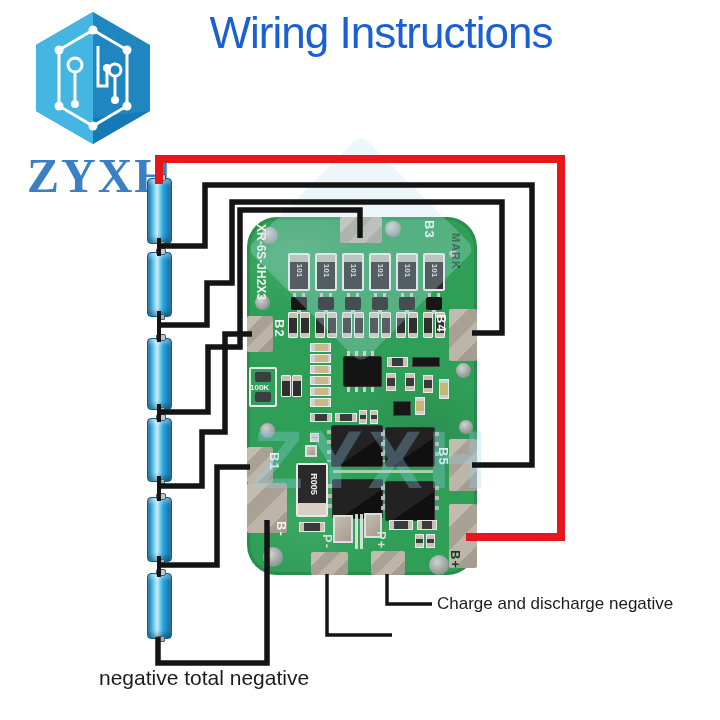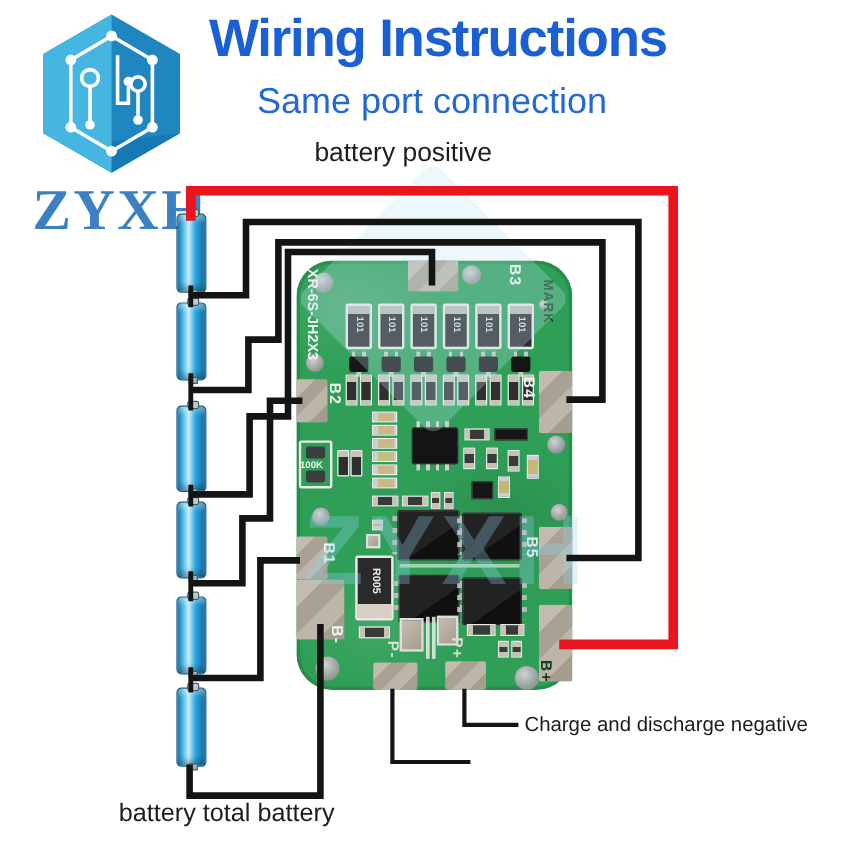--- a/index.html
+++ b/index.html
@@ -9,22 +9,22 @@
     --pcb-green:#2f9f58; --pad-gray:#b6afa2; --battery-blue:#2aa7e1;
   }
   html,body{margin:0;padding:0;background:#fff;}
   .canvas{position:relative;width:720px;height:720px;background:#fff;overflow:hidden;
           font-family:"Liberation Sans",sans-serif;}
 
   
   .logo{position:absolute;left:33px;top:8px;}
   .wordmark{position:absolute;left:27px;top:148px;font-family:"Liberation Serif",serif;
             font-weight:bold;font-size:48px;color:var(--wordmark-blue);letter-spacing:2px;}
-  .title{position:absolute;left:140px;top:8px;width:450px;text-align:center;
-         font-size:44px;font-weight:bold;color:var(--title-blue);letter-spacing:-1px;}
+  .title{position:absolute;left:156px;top:8px;width:450px;text-align:center;
+         font-size:44px;font-weight:normal;color:var(--title-blue);letter-spacing:-1px;}
   .subtitle{position:absolute;left:160px;top:68px;width:400px;text-align:center;
             font-size:30px;color:var(--subtitle-blue);}
   .lbl{position:absolute;color:#1c1c1c;}
   .t-batpos{left:262px;top:114px;font-size:22px;}
   .t-cathode{left:437px;top:594px;font-size:17px;}
   .t-negel{left:397px;top:625px;font-size:17px;}
   .t-totneg{left:99px;top:666px;font-size:21px;}
 
   
   .wm-d{position:absolute;left:280px;top:168px;width:162px;height:162px;
@@ -123,22 +123,20 @@
         <circle cx="26" cy="98" r="4.5"></circle>
         <circle cx="26" cy="42" r="4.5"></circle>
       <circle cx="42" cy="96" r="4"></circle>
         <circle cx="74" cy="60" r="4"></circle>
         <circle cx="82" cy="92" r="4"></circle>
     </g>
   </svg>
   <div class="wordmark">ZYXH</div>
 
   <div class="title">Wiring Instructions</div>
-  <div class="subtitle">Same port connection</div>
-  <div class="lbl t-batpos">battery positive</div>
 
   <div class="board">
 
     <div class="pad" style="left:93px;top:0;width:42px;height:26px;"></div>
     <div class="pad" style="left:202px;top:92px;width:28px;height:52px;"></div>
     <div class="pad" style="left:202px;top:222px;width:28px;height:52px;"></div>
     <div class="pad" style="left:202px;top:287px;width:28px;height:64px;"></div>
     <div class="pad" style="left:0;top:99px;width:26px;height:36px;"></div>
     <div class="pad" style="left:0;top:230px;width:26px;height:36px;"></div>
     <div class="pad" style="left:0;top:266px;width:40px;height:50px;"></div>
@@ -277,15 +275,15 @@
     <path class="w-blk" d="M159,412 H208 V347 H240 V210 H360 V238"></path>
     <path class="w-blk" d="M159,486 H202 V432 H225 V334 H252"></path>
     <path class="w-blk" d="M159,565 H217 V467 H250"></path>
     <path class="w-blk" d="M158,637 V663 H267 V520" stroke-width="6"></path>
     <path class="w-red" d="M159,184 V159 H561 V537 H466"></path>
     <path class="w-thin" d="M387,574 V604 H432"></path>
     <path class="w-thin" d="M327,574 V635 H392"></path>
   </svg>
 
   <div class="lbl t-cathode">Charge and discharge negative</div>
-  <div class="lbl t-totneg">battery total battery</div>
+  <div class="lbl t-totneg">negative total negative</div>
 
 </div>
 
 </body></html>

